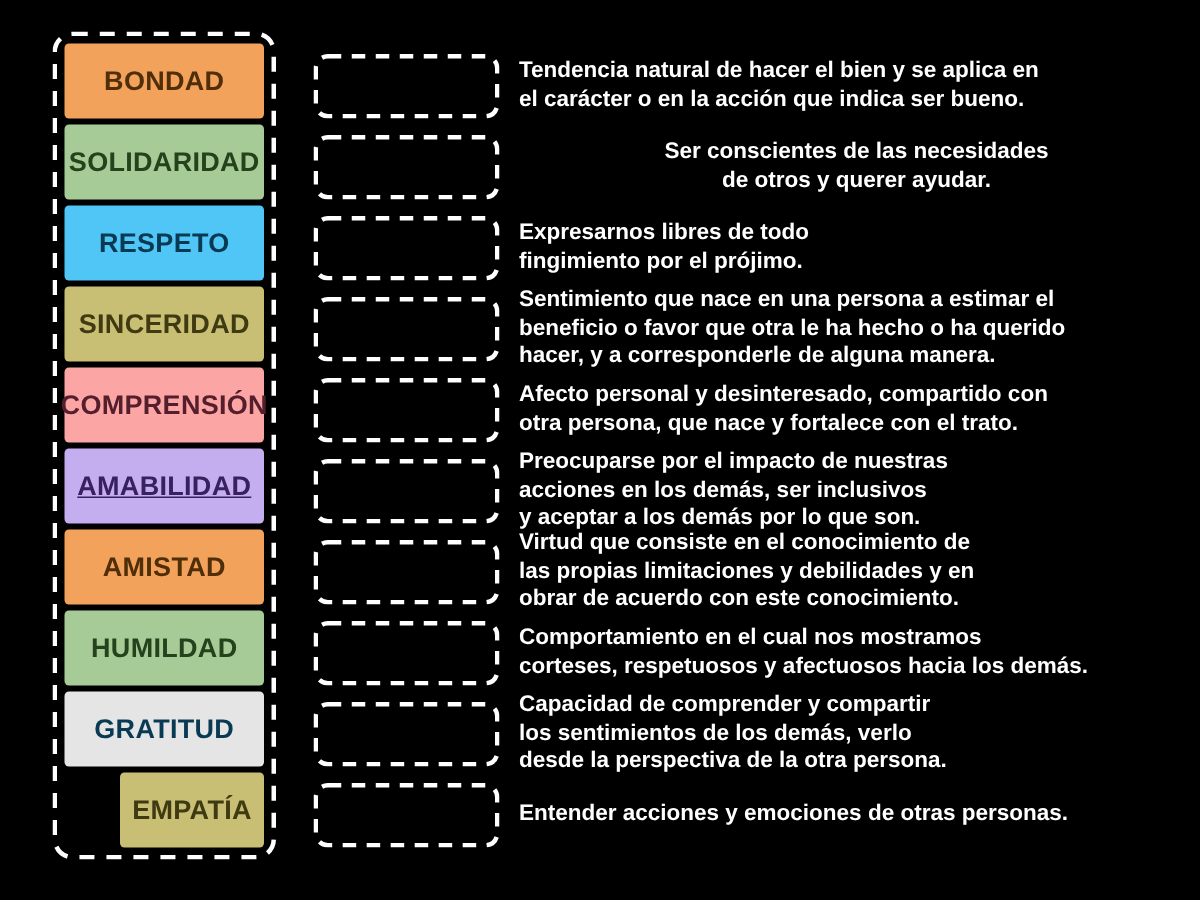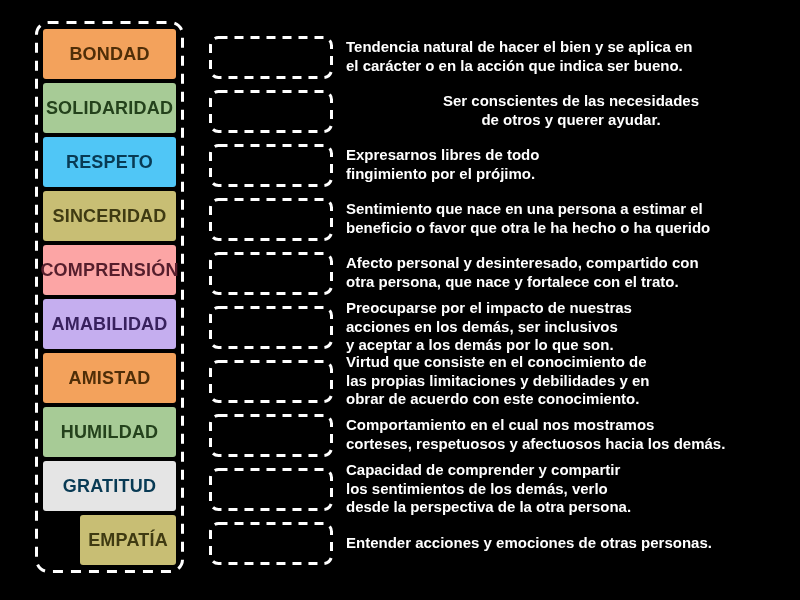--- a/index.html
+++ b/index.html
@@ -97,21 +97,21 @@
   </div>
 
   <div class="tile" style="background: rgb(200, 190, 116); color: rgb(63, 58, 18);">
     <span class="tile-label">SINCERIDAD</span>
   </div>
 
   <div class="tile" style="background: #fca5a5; color: rgb(85, 30, 44);">
     <span class="tile-label">COMPRENSIÓN</span>
   </div>
 
-  <div class="tile" style="background: rgb(197, 174, 239); color: rgb(56, 33, 94);">
+  <div class="tile" style="background: rgb(197, 174, 239); color: rgb(56, 33, 94); text-decoration: underline;">
     <span class="tile-label">AMABILIDAD</span>
   </div>
 
   <div class="tile" style="background: rgb(243, 162, 92); color: rgb(79, 46, 8);">
     <span class="tile-label">AMISTAD</span>
   </div>
 
   <div class="tile" style="background: rgb(167, 203, 150); color: rgb(36, 66, 28);">
     <span class="tile-label">HUMILDAD</span>
   </div>
@@ -201,20 +201,21 @@
       </div>
 
   <div class="definition" style="top: 165px;">
         <div class="def-line">Expresarnos libres de todo</div>
         <div class="def-line">fingimiento por el prójimo.</div>
       </div>
 
   <div class="definition" style="top: 219px;">
         <div class="def-line">Sentimiento que nace en una persona a estimar el</div>
         <div class="def-line">beneficio o favor que otra le ha hecho o ha querido</div>
+        <div class="def-line">hacer, y a corresponderle de alguna manera.</div>
       </div>
 
   <div class="definition" style="top: 273px;">
         <div class="def-line">Afecto personal y desinteresado, compartido con</div>
         <div class="def-line">otra persona, que nace y fortalece con el trato.</div>
       </div>
 
   <div class="definition" style="top: 327px;">
         <div class="def-line">Preocuparse por el impacto de nuestras</div>
         <div class="def-line">acciones en los demás, ser inclusivos</div>

